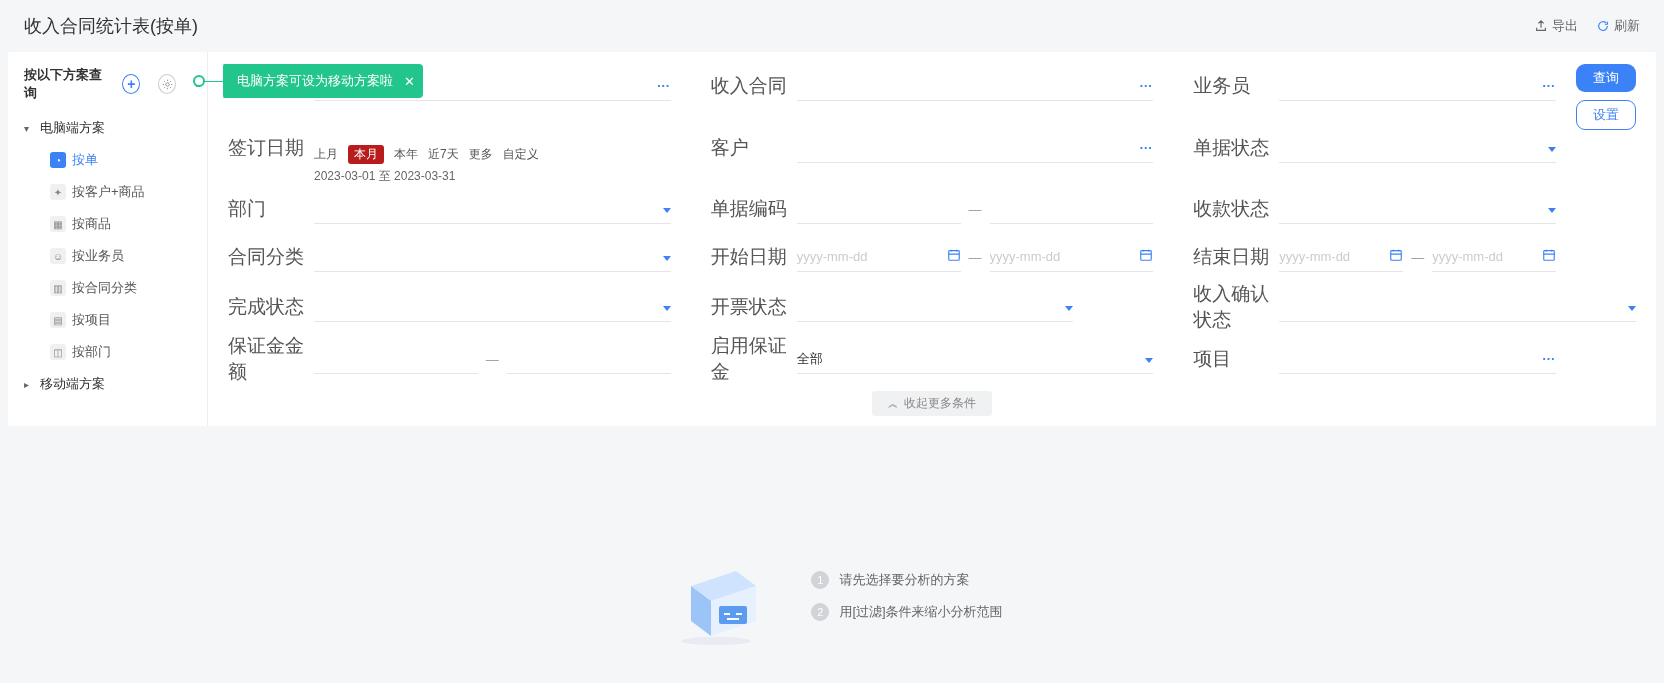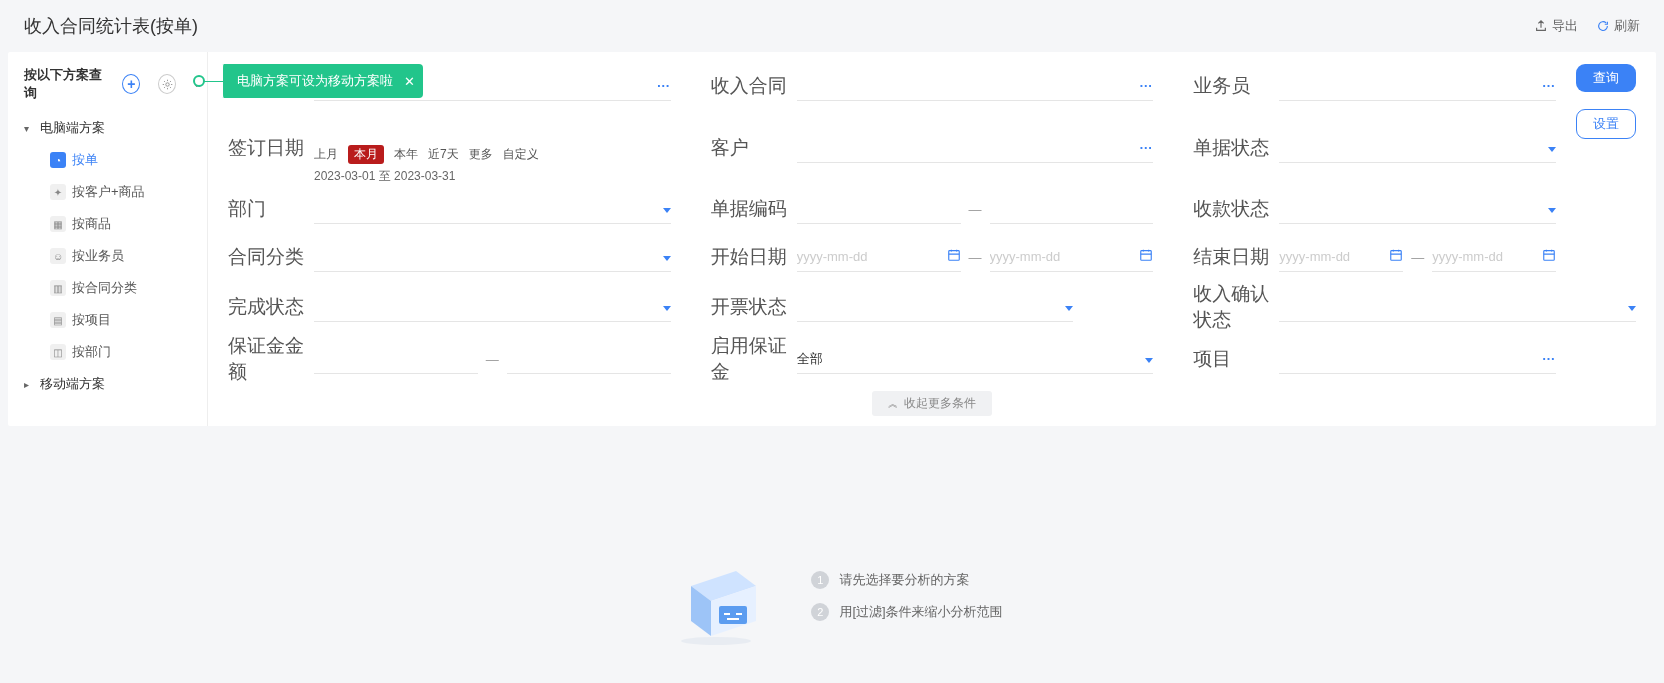--- a/index.html
+++ b/index.html
@@ -38,21 +38,21 @@
 .date-range-text { width: 100%; font-size: 12px; color: #666; margin-top: 4px; }
 .range-wrap { display: flex; align-items: center; gap: 8px; flex: 1; }
 .range-input { flex: 1; border-bottom: 1px solid #e5e5e5; min-height: 30px; display: flex; align-items: center; position: relative; }
 .range-input input { border: none; outline: none; width: 100%; font-size: 13px; color: #333; background: transparent; }
 .range-input input::placeholder { color: #ccc; }
 .range-sep { color: #999; }
 .cal-icon { color: #3b82f6; cursor: pointer; margin-left: auto; }
 .btn-col { position: absolute; right: 20px; top: 12px; display: flex; flex-direction: column; gap: 8px; width: 60px; }
 .btn { padding: 5px 0; text-align: center; border-radius: 9px; cursor: pointer; font-size: 13px; }
 .btn-primary { background: #3b82f6; color: #fff; }
-.btn-outline { border: 1px solid #3b82f6; color: #3b82f6; background: #fff; margin-top: 9px; }
+.btn-outline { border: 1px solid #3b82f6; color: #3b82f6; background: #fff; }
 .collapse-bar { text-align: center; padding: 6px 0 10px; }
 .collapse-pill { display: inline-flex; align-items: center; gap: 6px; background: #f0f1f3; color: #888; padding: 4px 16px; border-radius: 3px; cursor: pointer; font-size: 12px; }
 .empty-state { margin-top: 120px; display: flex; align-items: center; justify-content: center; gap: 30px; }
 .empty-illustration { width: 120px; height: 100px; }
 .empty-steps { display: flex; flex-direction: column; gap: 14px; }
 .empty-step { display: flex; align-items: center; gap: 10px; color: #666; font-size: 13px; }
 .step-badge { width: 18px; height: 18px; border-radius: 50%; background: #d0d3d8; color: #fff; display: inline-flex; align-items: center; justify-content: center; font-size: 11px; }
 .form-col-right { padding-right: 80px; }
 .select-value { color: #333; font-size: 13px; }
 .dots-icon { color: #3b82f6; letter-spacing: 1px; font-weight: bold; }

